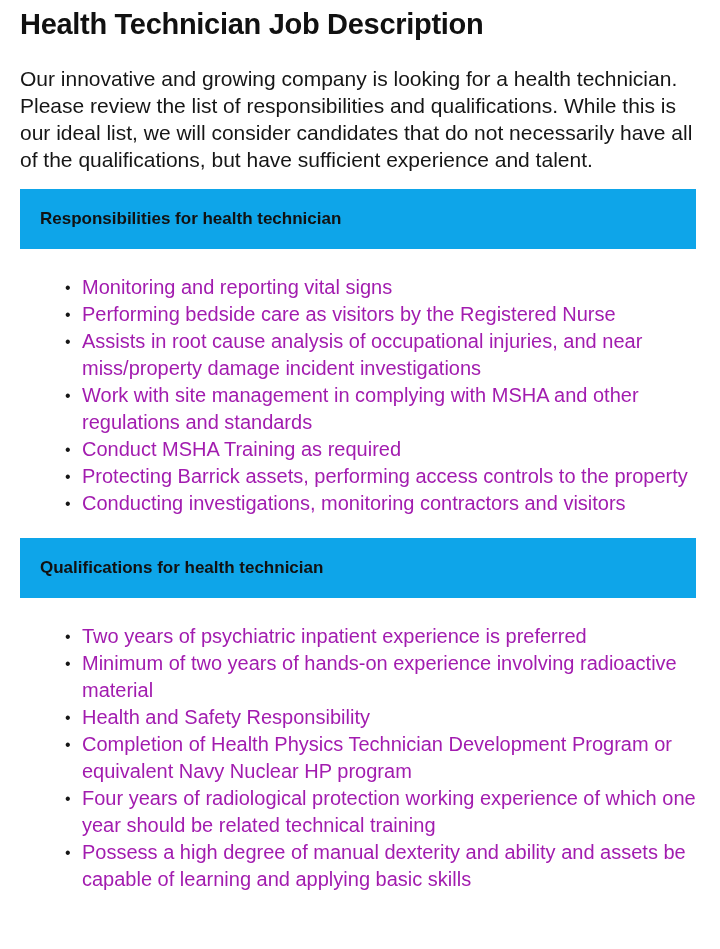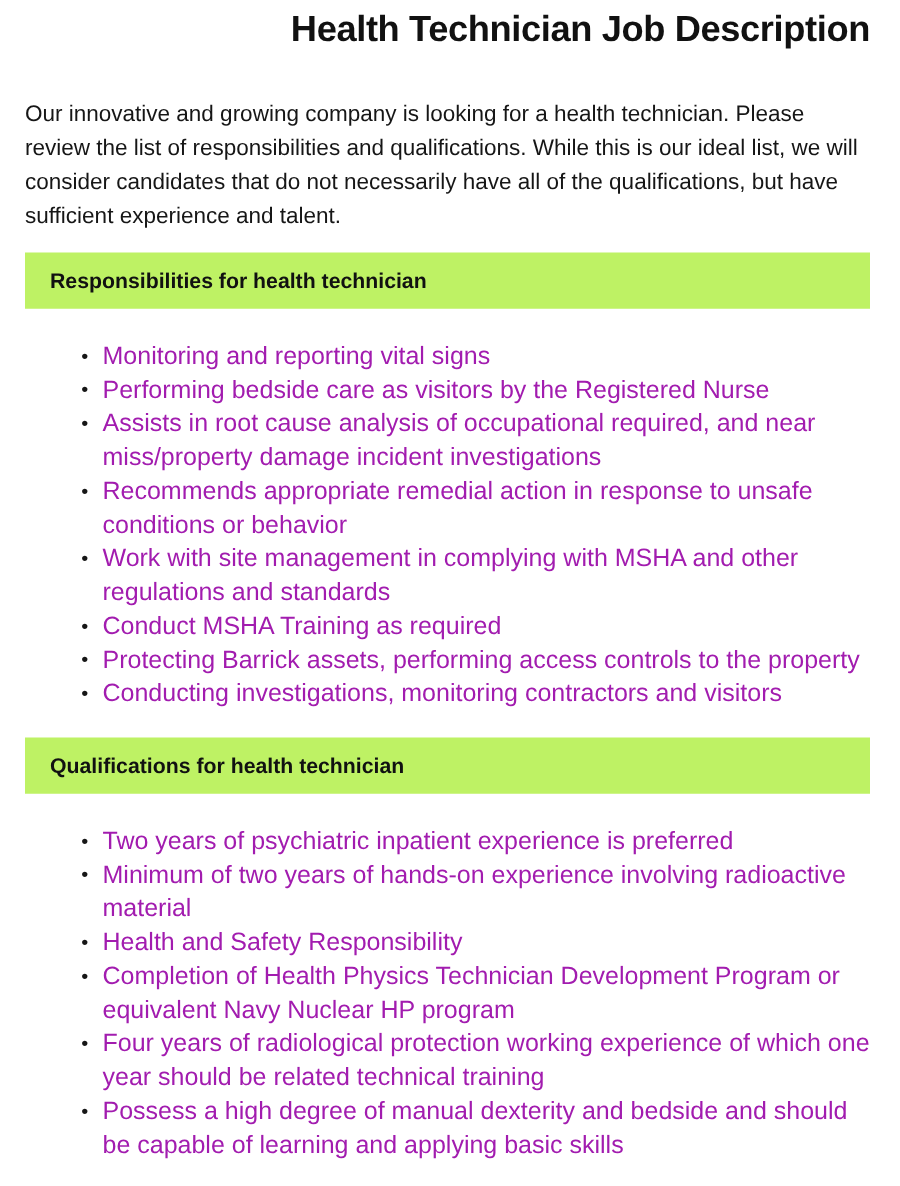--- a/index.html
+++ b/index.html
@@ -11,36 +11,36 @@
   }
   .page {
     width: 720px;
     min-height: 949px;
     background: #ffffff;
     padding: 6px 24px 20px 20px;
   }
   .page-title {
     margin: 0;
     padding: 2px 0 0 0;
-    text-align: right;
+    text-align: left;
     font-size: 29px;
     font-weight: bold;
     letter-spacing: -0.3px;
     color: #111111;
   }
   .intro {
-    margin: 37px 0 16px 0;
-    font-size: 18px;
+    margin: 24px 0 16px 0;
+    font-size: 21px;
     line-height: 27px;
     color: #161616;
   }
   .section-bar {
     margin: 15px 0 0 0;
-    height: 45px;
-    background: #bef264;
+    height: 60px;
+    background: #0ea5e9;
     display: flex;
     align-items: center;
     padding: 0 20px;
   }
   .section-heading {
     margin: 0;
     font-size: 17px;
     font-weight: bold;
     color: #111111;
   }
@@ -73,36 +73,35 @@
 
   <p class="intro">Our innovative and growing company is looking for a health technician. Please review the list of responsibilities and qualifications. While this is our ideal list, we will consider candidates that do not necessarily have all of the qualifications, but have sufficient experience and talent.</p>
 
   <section>
     <header class="section-bar">
       <h2 class="section-heading">Responsibilities for health technician</h2>
     </header>
     <ul class="bullet-list">
       <li>Monitoring and reporting vital signs</li>
       <li>Performing bedside care as visitors by the Registered Nurse</li>
-      <li>Assists in root cause analysis of occupational required, and near miss/property damage incident investigations</li>
-      <li>Recommends appropriate remedial action in response to unsafe conditions or behavior</li>
+      <li>Assists in root cause analysis of occupational injuries, and near miss/property damage incident investigations</li>
       <li>Work with site management in complying with MSHA and other regulations and standards</li>
       <li>Conduct MSHA Training as required</li>
       <li>Protecting Barrick assets, performing access controls to the property</li>
       <li>Conducting investigations, monitoring contractors and visitors</li>
     </ul>
   </section>
 
   <section>
     <header class="section-bar">
       <h2 class="section-heading">Qualifications for health technician</h2>
     </header>
     <ul class="bullet-list">
       <li>Two years of psychiatric inpatient experience is preferred</li>
       <li>Minimum of two years of hands-on experience involving radioactive material</li>
       <li>Health and Safety Responsibility</li>
       <li>Completion of Health Physics Technician Development Program or equivalent Navy Nuclear HP program</li>
       <li>Four years of radiological protection working experience of which one year should be related technical training</li>
-      <li>Possess a high degree of manual dexterity and bedside and should be capable of learning and applying basic skills</li>
+      <li>Possess a high degree of manual dexterity and ability and assets be capable of learning and applying basic skills</li>
     </ul>
   </section>
 
 </main>
 
 </body></html>

